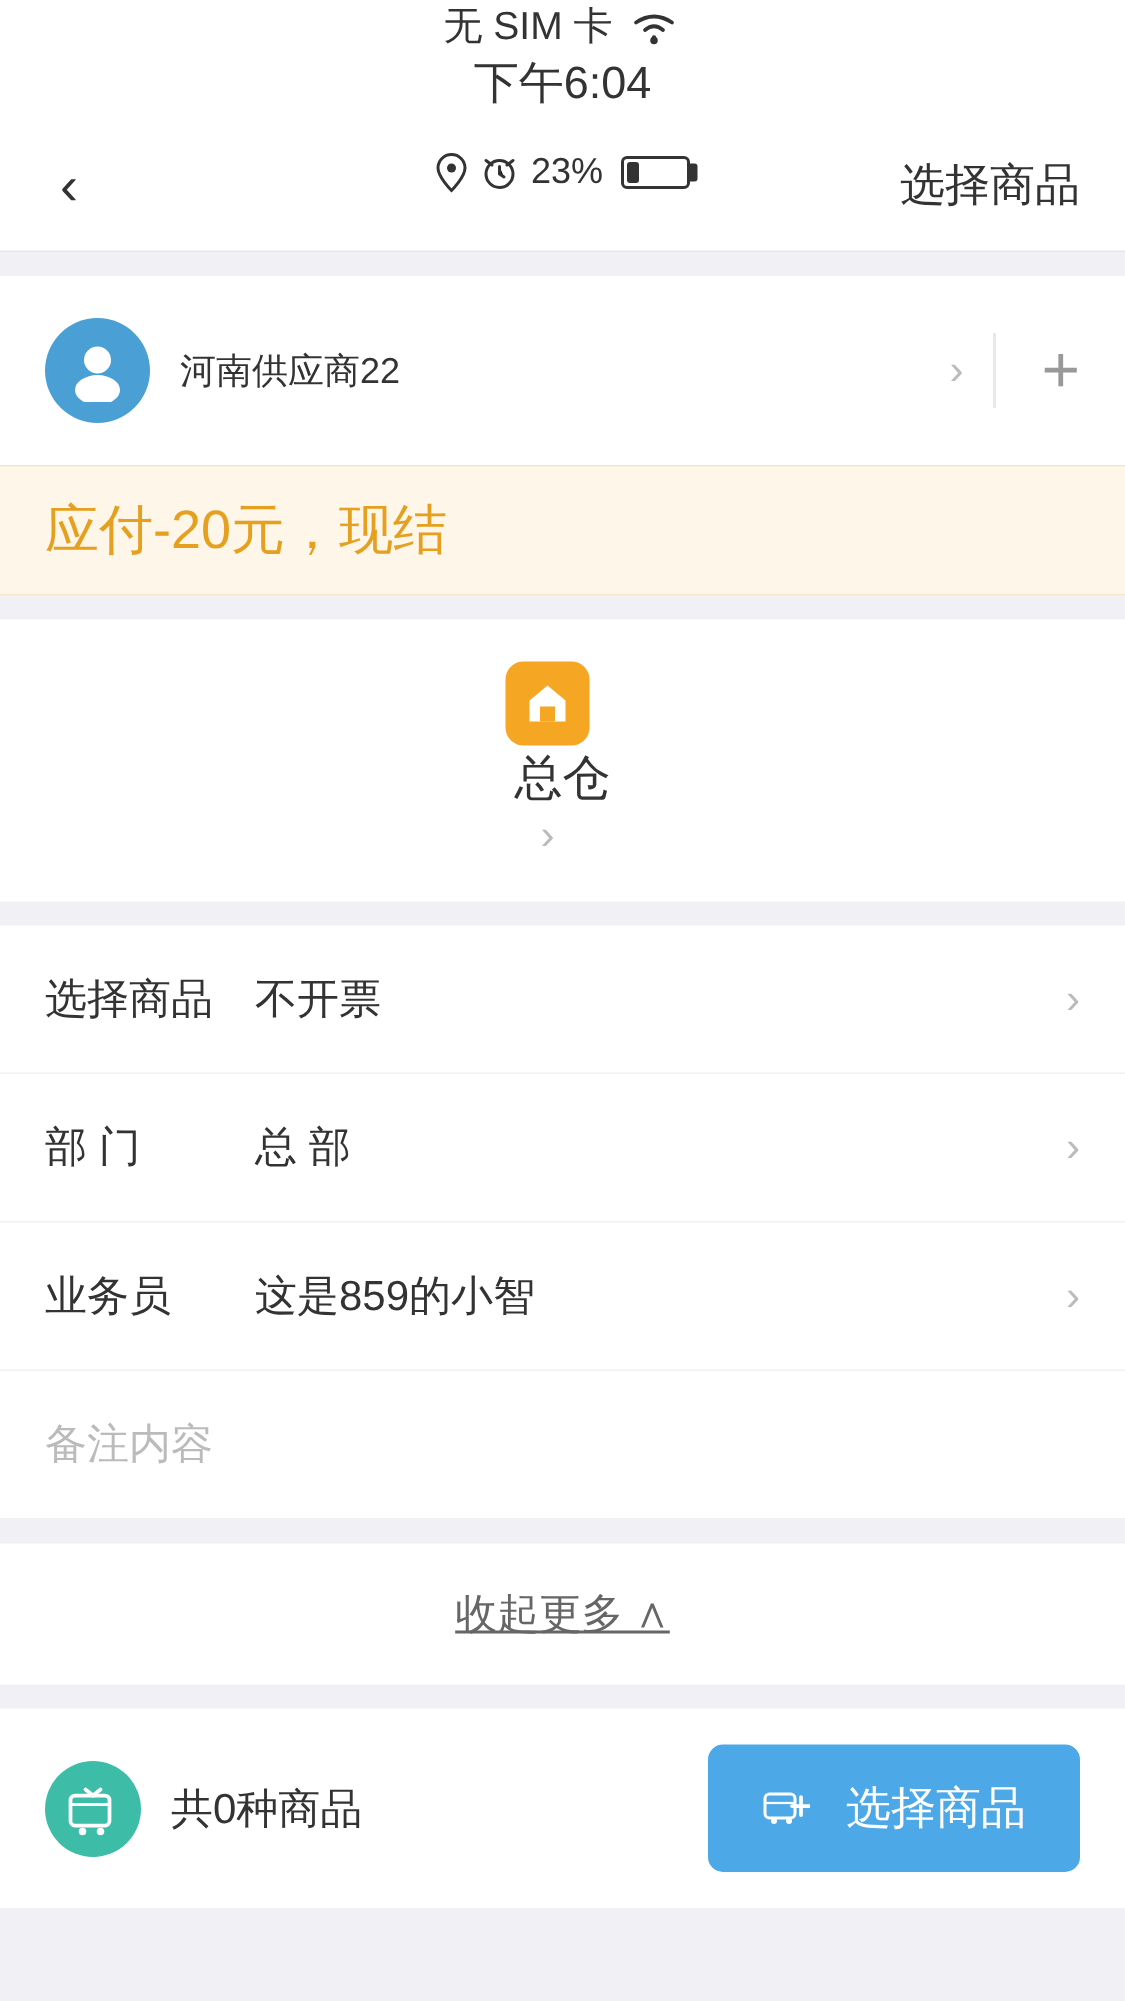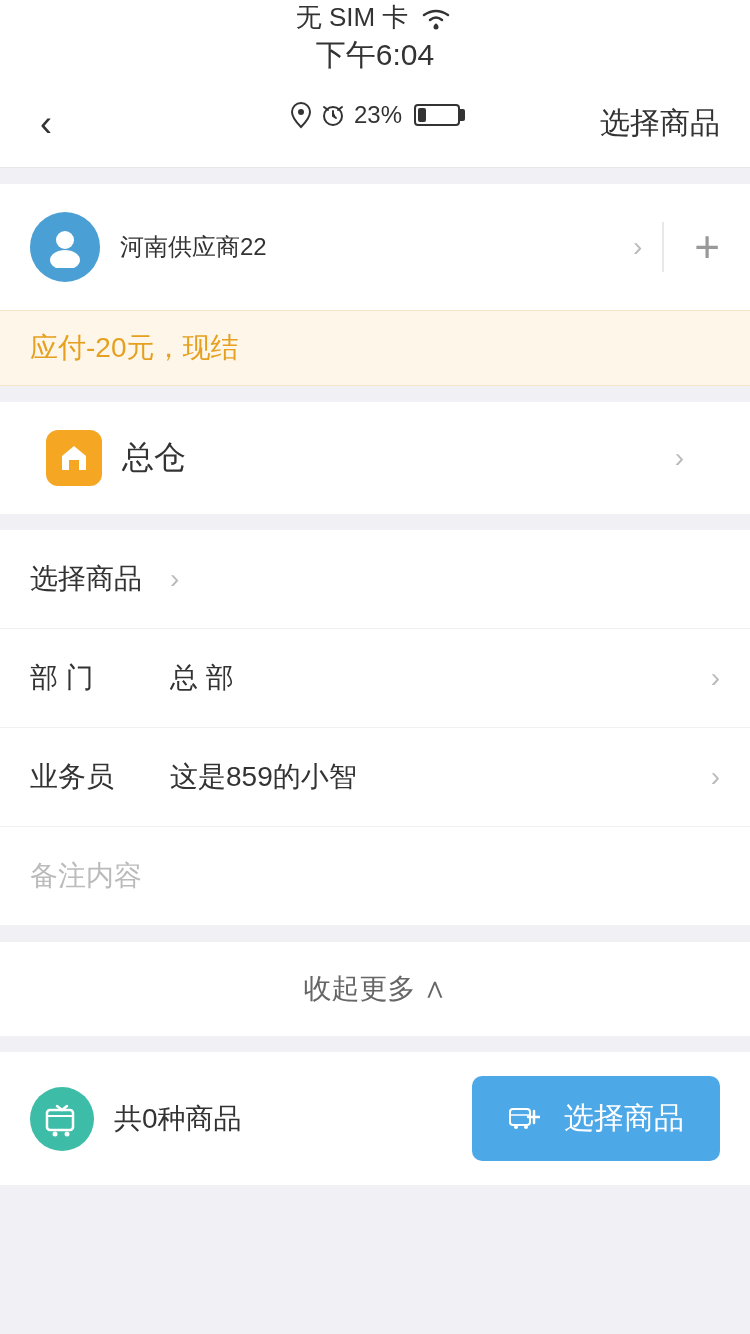--- a/index.html
+++ b/index.html
@@ -128,21 +128,21 @@
     .chevron-right {
       font-size: 28px;
       color: #bbb;
       margin-right: 20px;
     }
 
     
     .notice-band {
       background: #fdf6e9;
       padding: 18px 30px;
-      font-size: 28px;
+      font-size: 36px;
       color: #e6a020;
       border-top: 1px solid #f5e6c8;
       border-bottom: 1px solid #f5e6c8;
     }
 
     
     .form-section {
       background: #fff;
       margin-bottom: 16px;
     }
@@ -172,23 +172,24 @@
     }
     .form-chevron {
       font-size: 28px;
       color: #bbb;
     }
 
     
     .warehouse-row {
       display: flex;
       align-items: center;
-      padding: 28px 46px;
-      background: #fff;
-      cursor: pointer;
+      padding: 28px 16px;
+      background: #fff;
+      cursor: pointer;
+      flex-direction: column;
     }
     .warehouse-icon {
       width: 56px; height: 56px;
       border-radius: 12px;
       background: #f5a623;
       display: flex; align-items: center; justify-content: center;
       margin-right: 20px;
       flex-shrink: 0;
     }
     .warehouse-name {
@@ -200,20 +201,21 @@
     
     .collapse-row {
       background: #fff;
       text-align: center;
       padding: 28px 0;
       font-size: 28px;
       color: #666;
       cursor: pointer;
       border-top: 1px solid #f0f0f0;
       margin-bottom: 16px;
+      text-decoration: underline;
     }
 
     
     .bottom-bar {
       background: #fff;
       display: flex;
       align-items: center;
       padding: 24px 30px;
       margin-bottom: 4px;
     }
@@ -310,20 +312,21 @@
         </svg>
       </div>
       <span class="warehouse-name">总仓</span>
       <span class="chevron-right">›</span>
     </div>
   </div>
 
   <div class="form-section">
     <div class="form-row">
       <span class="form-label">选择商品</span>
+      <span class="form-value">不开票</span>
       <span class="form-chevron">›</span>
     </div>
     <div class="form-row">
       <span class="form-label">部  门</span>
       <span class="form-value">总 部</span>
       <span class="form-chevron">›</span>
     </div>
     <div class="form-row">
       <span class="form-label">业务员</span>
       <span class="form-value">这是859的小智</span>

